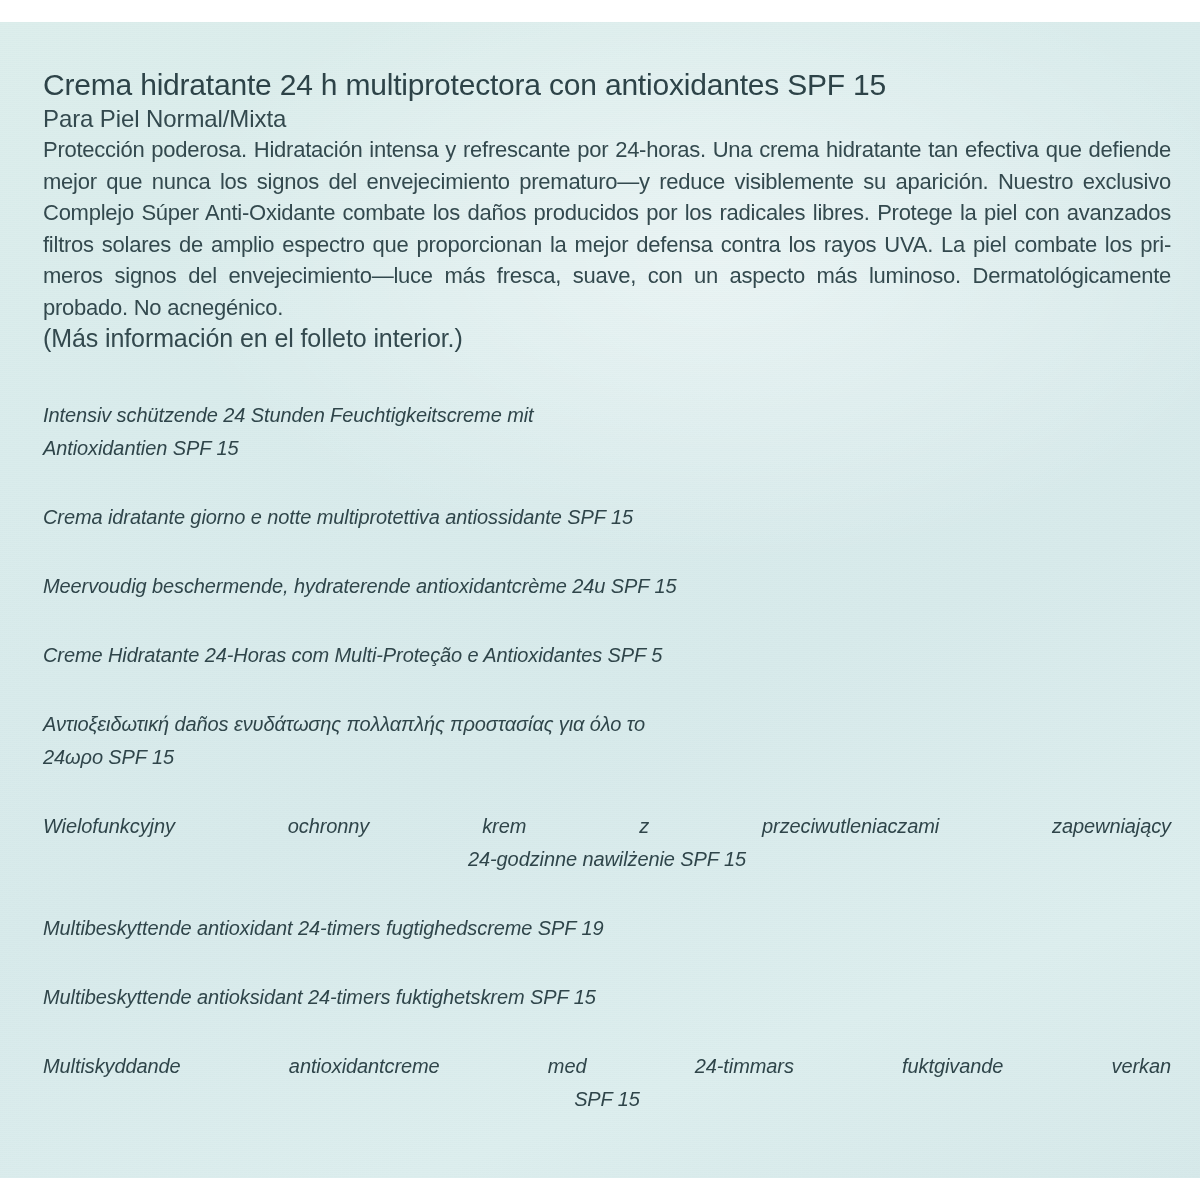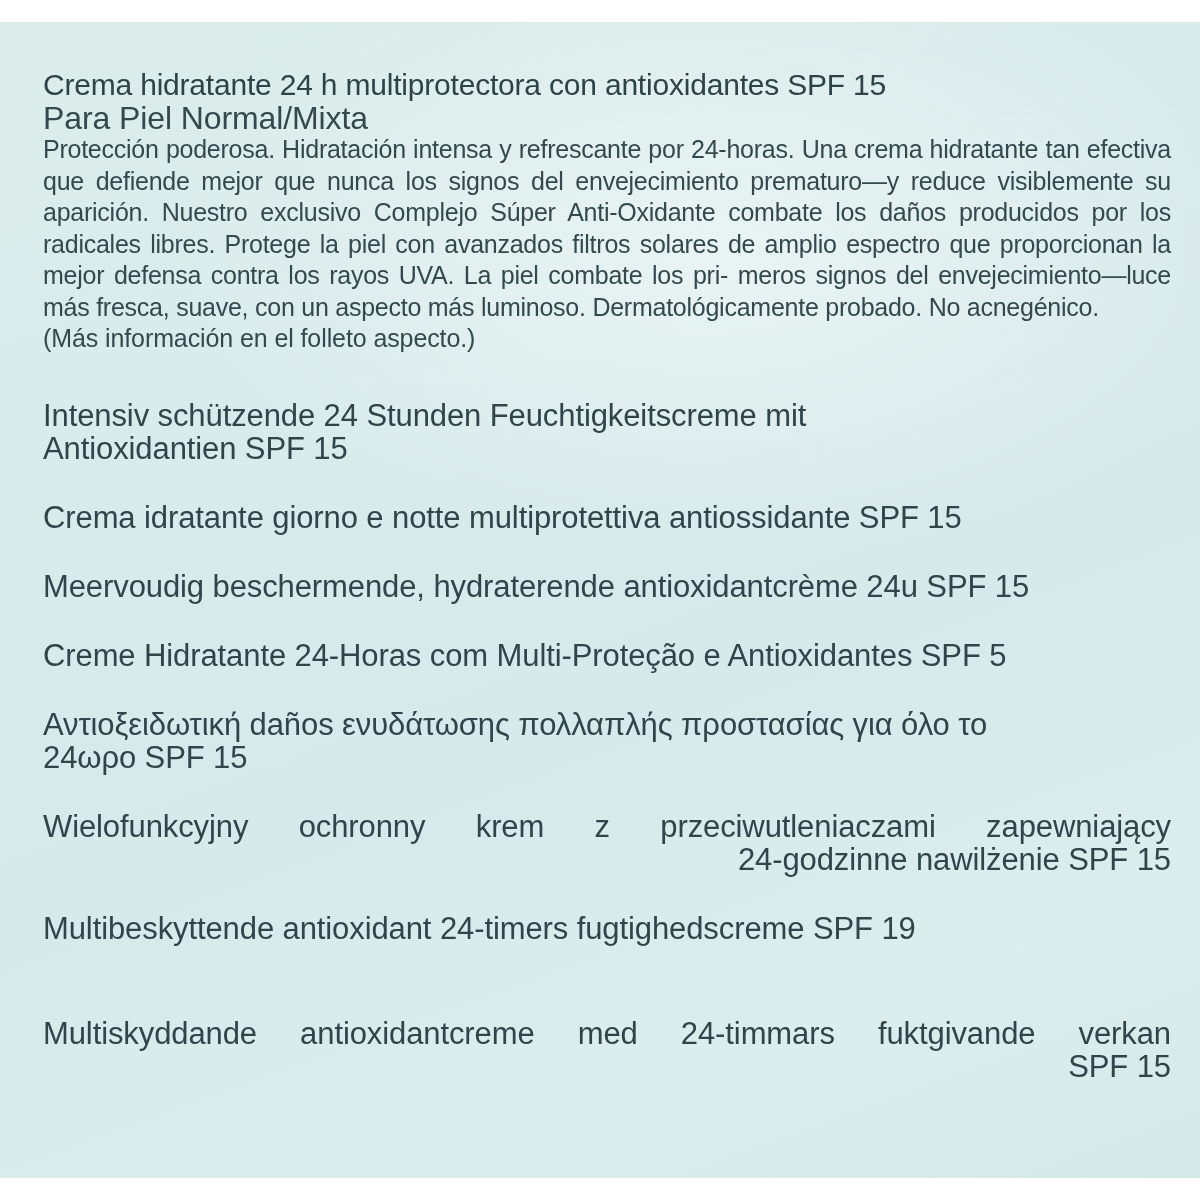--- a/index.html
+++ b/index.html
@@ -47,54 +47,55 @@
 
   
   .es-title {
     font-size: 30px;
     line-height: 36px;
     letter-spacing: -0.2px;
     color: #2d4348;
     white-space: nowrap;
   }
   .es-subtitle {
-    font-size: 32px;
+    font-size: 24px;
     line-height: 31px;
     letter-spacing: -0.1px;
     color: #33494e;
   }
   .es-body {
-    font-size: 25px;
+    font-size: 22px;
     line-height: 31.5px;
     letter-spacing: -0.25px;
     color: #33494e;
     text-align: justify;
     width: 1128px;
     text-justify: inter-word;
   }
   .es-note {
     font-size: 25px;
     line-height: 31.5px;
     letter-spacing: -0.1px;
     color: #33494e;
   }
 
   
   .lang-line {
-    font-size: 31px;
+    font-size: 20px;
     line-height: 33px;
     letter-spacing: -0.1px;
     color: #2f454a;
     width: 1128px;
+    font-style: italic;
   }
   .lang-line.justified {
     text-align: justify;
     text-justify: inter-word;
   }
-  .lang-line.justified > .last { display: block; text-align: right; }
+  .lang-line.justified > .last { display: block; text-align: center; }
 
   .gap-xl { height: 44px; }
   .gap-lg { height: 36px; }
 </style>
 </head>
 <body>
 
 <div id="label-panel">
   <div class="content">
 
@@ -106,21 +107,21 @@
       <div class="es-body">
         <span>Protección poderosa. Hidratación intensa y refrescante por 24-horas. Una crema hidratante tan</span>
         <span>efectiva que defiende mejor que nunca los signos del envejecimiento prematuro—y reduce</span>
         <span>visiblemente su aparición. Nuestro exclusivo Complejo Súper Anti-Oxidante combate los daños</span>
         <span>producidos por los radicales libres. Protege la piel con avanzados filtros solares de amplio</span>
         <span>espectro que proporcionan la mejor defensa contra los rayos UVA. La piel combate los pri-</span>
         <span>meros signos del envejecimiento—luce más fresca, suave, con un aspecto más luminoso.</span>
         <span>Dermatológicamente probado. No acnegénico.</span>
       </div>
 
-      <div class="es-note">(Más información en el folleto aspecto.)</div>
+      <div class="es-note">(Más información en el folleto interior.)</div>
     </div>
 
     <div class="gap-xl"></div>
 
     <div class="lang-line">
       <div>Intensiv schützende 24 Stunden Feuchtigkeitscreme mit</div>
       <div>Antioxidantien SPF 15</div>
     </div>
 
     <div class="gap-lg"></div>
@@ -156,20 +157,23 @@
     </div>
 
     <div class="gap-lg"></div>
 
     <div class="lang-line">
       <div>Multibeskyttende antioxidant 24-timers fugtighedscreme SPF 19</div>
     </div>
 
     <div class="gap-lg"></div>
 
+    <div class="lang-line">
+      <div>Multibeskyttende antioksidant 24-timers fuktighetskrem SPF 15</div>
+    </div>
 
     <div class="gap-lg"></div>
 
     <div class="lang-line justified">
       <div style="text-align:justify;text-align-last:justify;">Multiskyddande antioxidantcreme med 24-timmars fuktgivande verkan</div>
       <div class="last">SPF 15</div>
     </div>
 
   </div>
 </div>

